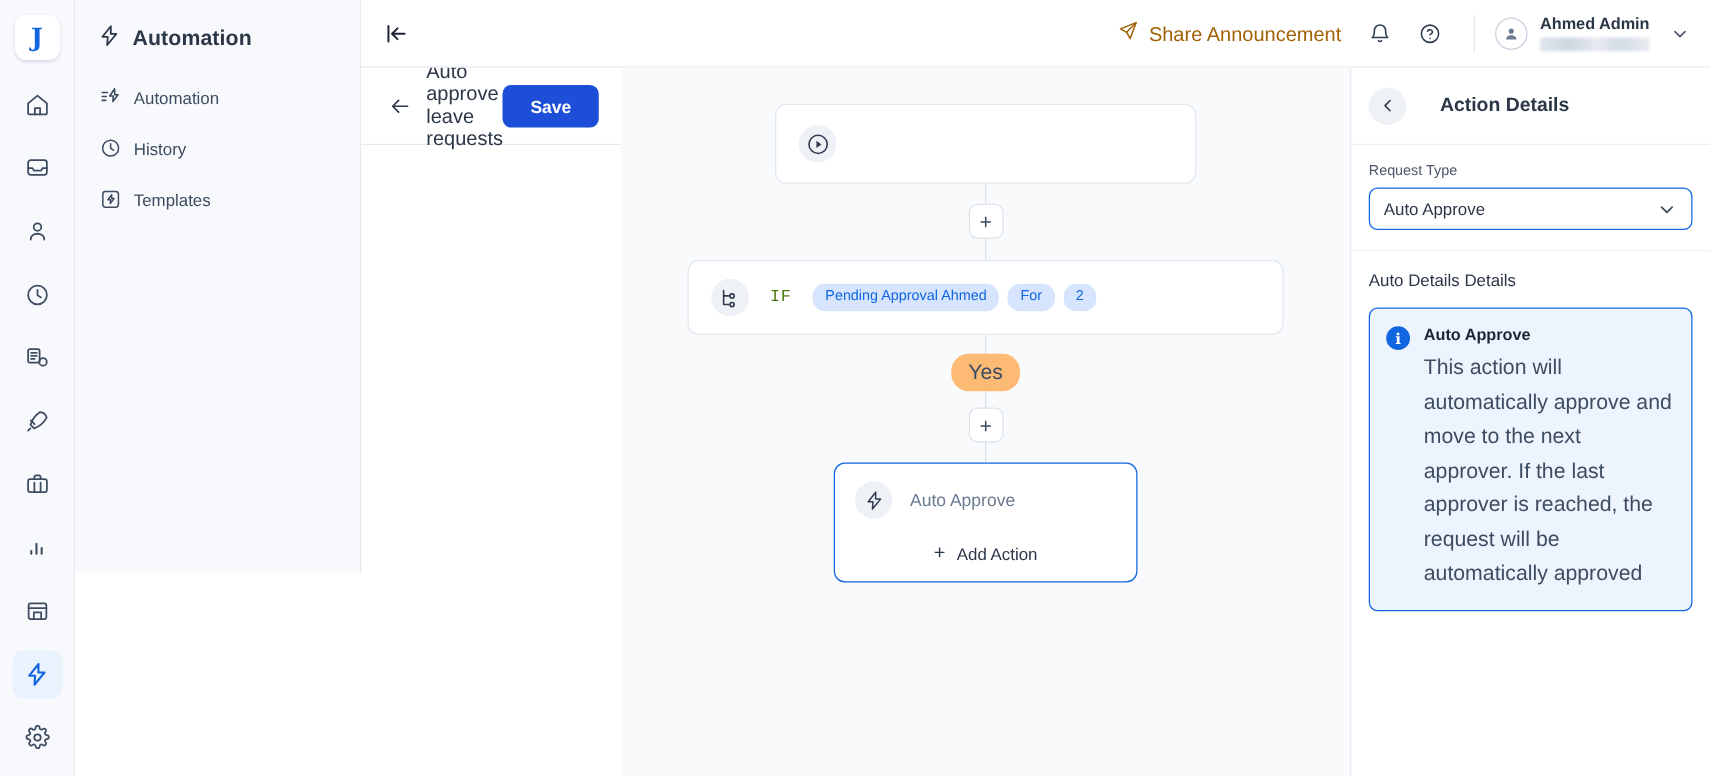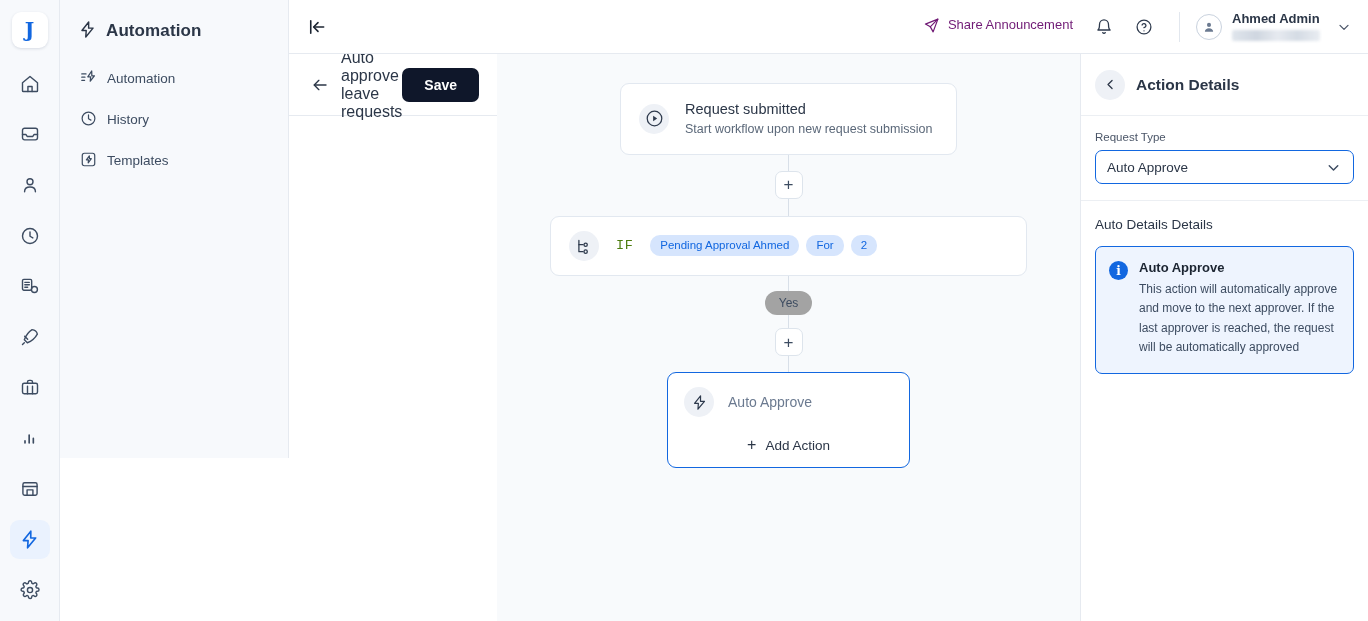--- a/index.html
+++ b/index.html
@@ -68,22 +68,22 @@
     border-bottom: 1px solid #e6eaf0;
     display: flex; align-items: center;
     padding: 0 16px 0 18px;
     background: #fff; position: relative;
   }
   .collapse-btn { color: #1b2431; display:flex; align-items:center; }
   .topbar-right {
     margin-left: auto; display: flex; align-items: center; gap: 0;
   }
   .share {
-    display: flex; align-items: flex-start; gap: 8px;
-    font-size: 13px; color: #701a75; margin-right: 22px;
+    display: flex; align-items: flex-end; gap: 8px;
+    font-size: 16px; color: #a16207; margin-right: 22px;
   }
   .ticon { color:#2e3a4d; display:flex; align-items:center; margin-right:22px; }
   .divider-v { width:1px; height:30px; background:#e2e7ee; margin:0 16px 0 4px; }
   .userbox { display:flex; align-items:center; gap:10px;justify-content:flex-end; }
   .avatar {
     width:26px; height:26px; border-radius:50%;
     border:1px solid #c9d2de; display:flex; align-items:center; justify-content:center;
     color:#6b7a90;
   }
   .uname { font-size:13px; font-weight:bold; color:#2b3647; line-height:1.15; }
@@ -100,21 +100,21 @@
   .canvascol { flex:1 1 auto; display:flex; flex-direction:row; min-width:0; }
   .canvas-head {
     height: 62px; flex:0 0 62px; background:#fff;
     border-bottom:1px solid #e6eaf0;
     display:flex; align-items:center; padding:0 18px 0 22px;
   }
   .back-arrow { color:#2b3647; display:flex; margin-right:12px; }
   .wf-title { font-size:16px; color:#2b3647; }
   .save-btn {
     margin-left:auto;
-    background:#0f172a; color:#fff; border:none;
+    background:#1d4ed8; color:#fff; border:none;
     font-family:"Liberation Sans", sans-serif;
     font-size:14px; font-weight:bold;
     padding: 9px 22px; border-radius:7px;
     cursor:pointer;
   }
 
   .canvas {
     flex:1 1 auto; background:#f8fafc; position:relative; overflow:hidden;
   }
   .flow {
@@ -148,21 +148,21 @@
     font-size:13.5px; color:#4d7c0f; letter-spacing:.5px;
   }
   .chips { display:flex; align-items:center; gap:7px; }
   .chip {
     background:#d6e5fd; color:#1267e0;
     font-size:11.5px; border-radius:10px; padding:3px 10px; line-height:1.35;
     white-space:nowrap;
   }
 
   .yes-badge {
-    background:#a3a3a3; color:#3d4c61; font-size:12px;
+    background:#fdba74; color:#3d4c61; font-size:17px;
     border-radius:14px; padding:5px 14px; line-height:1.2;
   }
 
   .node-action {
     width:243px; border:1.5px solid #1267e0; border-radius:9px;
     background:#fff; padding:14px 16px 14px 16px;
     display:flex; flex-direction:column; align-items:stretch;
   }
   .action-row { display:flex; align-items:center; gap:14px; }
   .action-lbl { font-size:14px; color:#6b7a90; }
@@ -173,21 +173,21 @@
   }
   .add-action .pl { font-size:16px; line-height:1; color:#2b3647; }
 
   
   .details {
     width:288px; flex:0 0 288px;
     background:#fff; border-left:1px solid #e6eaf0;
     display:flex; flex-direction:column;
   }
   .details-head {
-    height:62px; flex:0 0 62px; display:flex; align-items:center; gap:11px;
+    height:62px; flex:0 0 62px; display:flex; align-items:center; gap:27px;
     padding-left:14px; border-bottom:1px solid #eceff3;
   }
   .round-back {
     width:30px; height:30px; border-radius:50%; background:#eef1f6;
     display:flex; align-items:center; justify-content:center; color:#2b3647;
     cursor:pointer;
   }
   .details-title { font-size:15.5px; font-weight:bold; color:#2b3647; }
   .details-sec { padding:15px 14px 16px 14px; border-bottom:1px solid #eceff3; }
   .field-lbl { font-size:11.5px; color:#4b5668; margin-bottom:7px; }
@@ -203,21 +203,21 @@
     border:1px solid #1267e0; border-radius:7px; background:#eef4fe;
     padding:13px 13px 15px 13px; display:flex; gap:11px;
   }
   .info-dot {
     width:19px; height:19px; border-radius:50%; background:#1267e0; color:#fff;
     flex:0 0 19px; display:flex; align-items:center; justify-content:center;
     font-size:12px; font-weight:bold; font-family:"DejaVu Serif", serif;
     margin-top:1px;
   }
   .info-t { font-size:13px; font-weight:bold; color:#1b2431; margin-bottom:5px; }
-  .info-d { font-size:12px; color:#3d4c61; line-height:1.62; }
+  .info-d { font-size:17px; color:#3d4c61; line-height:1.62; }
 </style>
 </head>
 <body>
 
 <div id="app">
 
   <div class="rail">
     <div class="logo">J</div>
 
     <div class="rail-item">
@@ -429,24 +429,20 @@
         <div class="canvas">
           <div class="flow">
 
             <div class="node node-trigger">
               <span class="node-ico">
                 <svg width="19" height="19" viewBox="0 0 24 24" fill="none" stroke="currentColor" stroke-width="1.6" stroke-linecap="round" stroke-linejoin="round">
                     <circle cx="12" cy="12" r="9.2"></circle>
                     <path d="M10.3 8.4 15.4 12l-5.1 3.6z" fill="currentColor" stroke="none"></path>
                   </svg>
               </span>
-              <div>
-                <div class="n-title">Request submitted</div>
-                <div class="n-sub">Start workflow upon new request submission</div>
-              </div>
             </div>
 
             <div class="connector" style="height:16px"></div>
             <div class="plus-btn">+</div>
             <div class="connector" style="height:17px"></div>
 
             <div class="node node-if">
               <span class="node-ico">
                 <svg width="18" height="18" viewBox="0 0 24 24" fill="none" stroke="currentColor" stroke-width="1.7" stroke-linecap="round" stroke-linejoin="round">
                     <path d="M5.2 4.5v15h5.6"></path>

